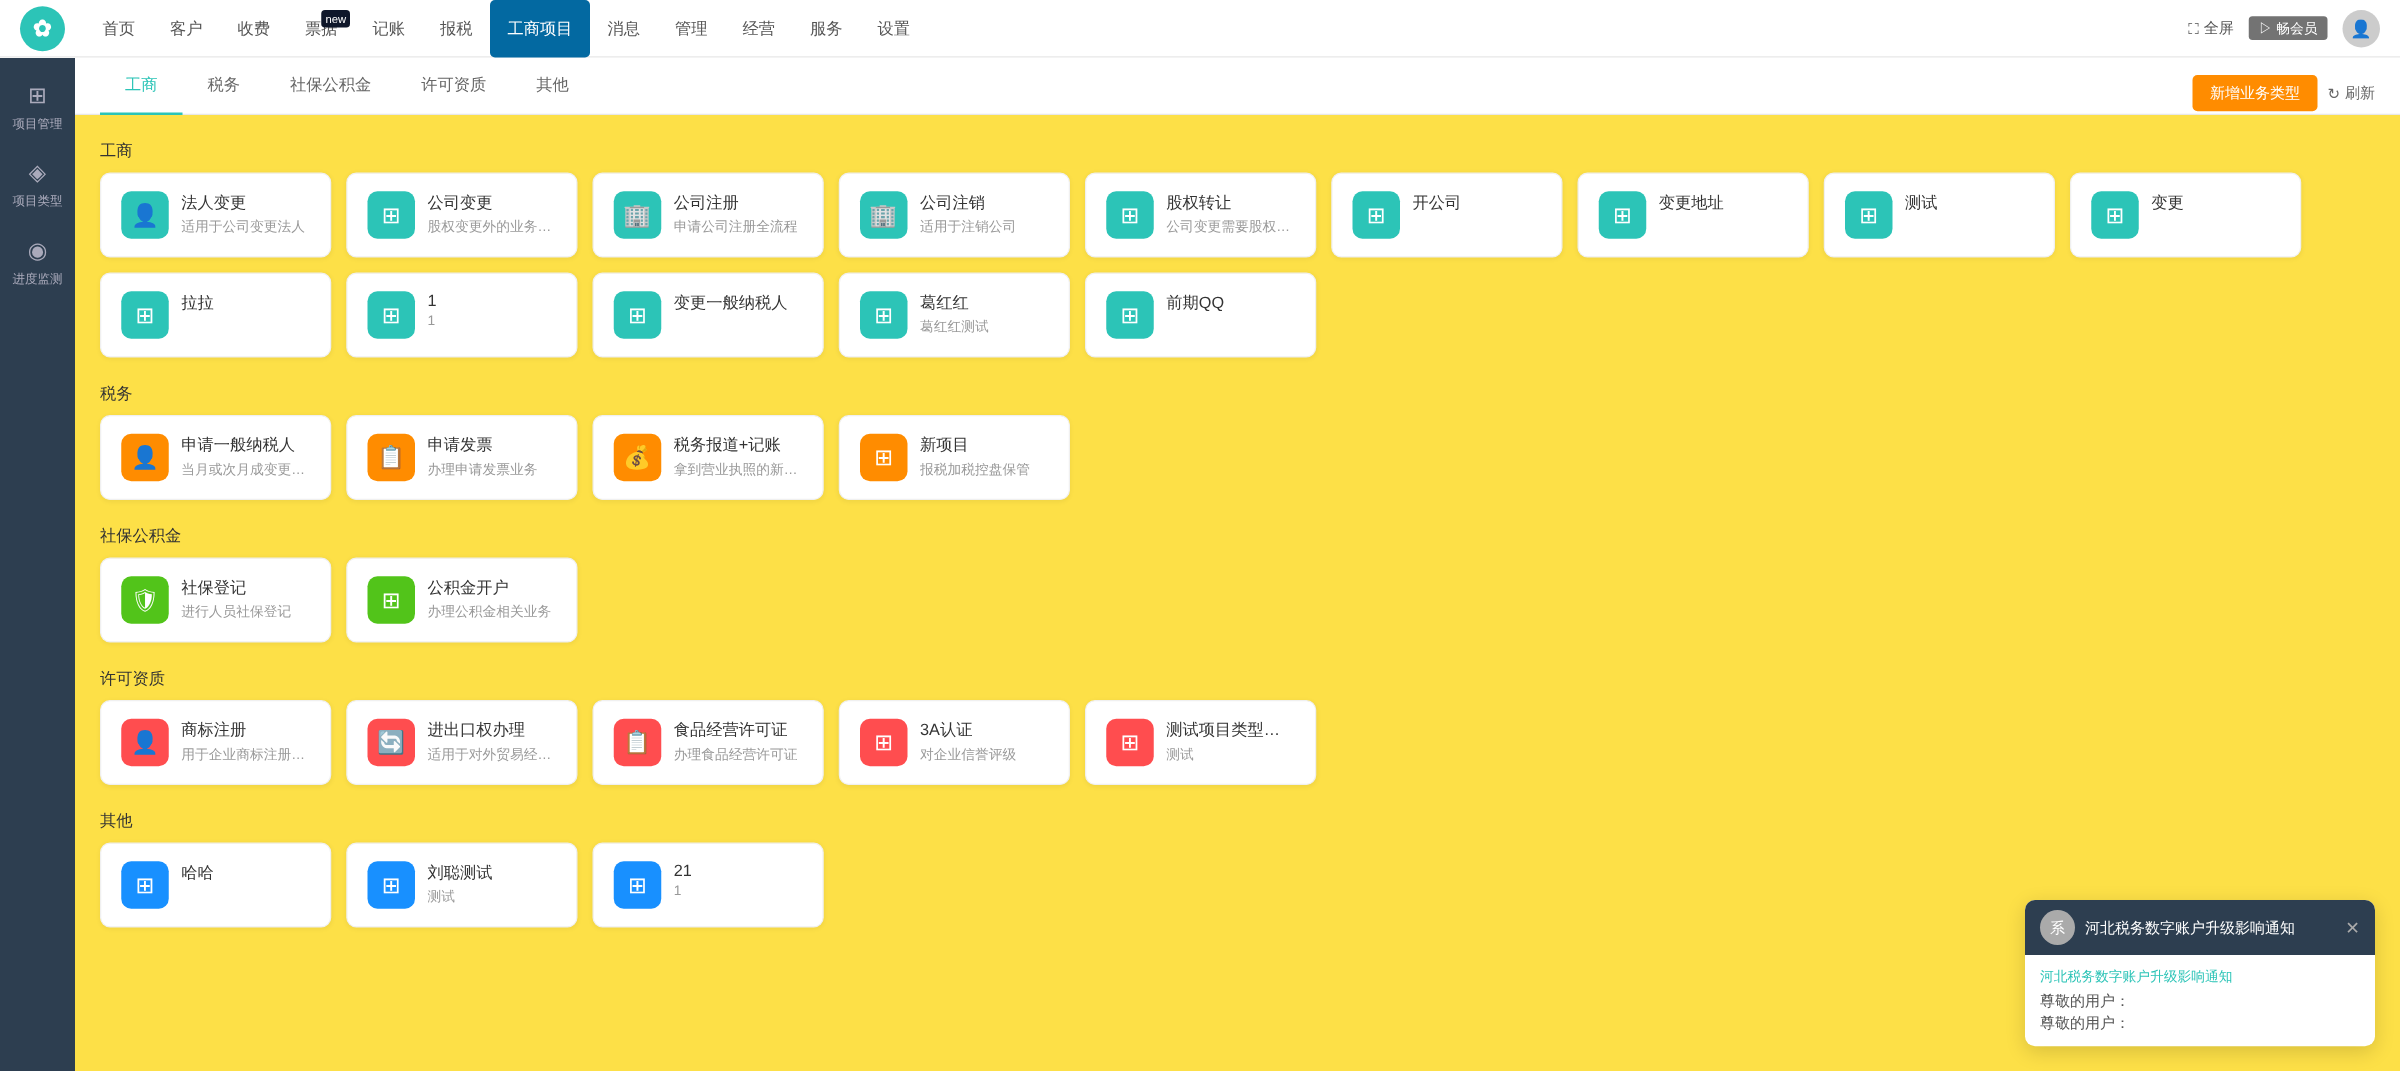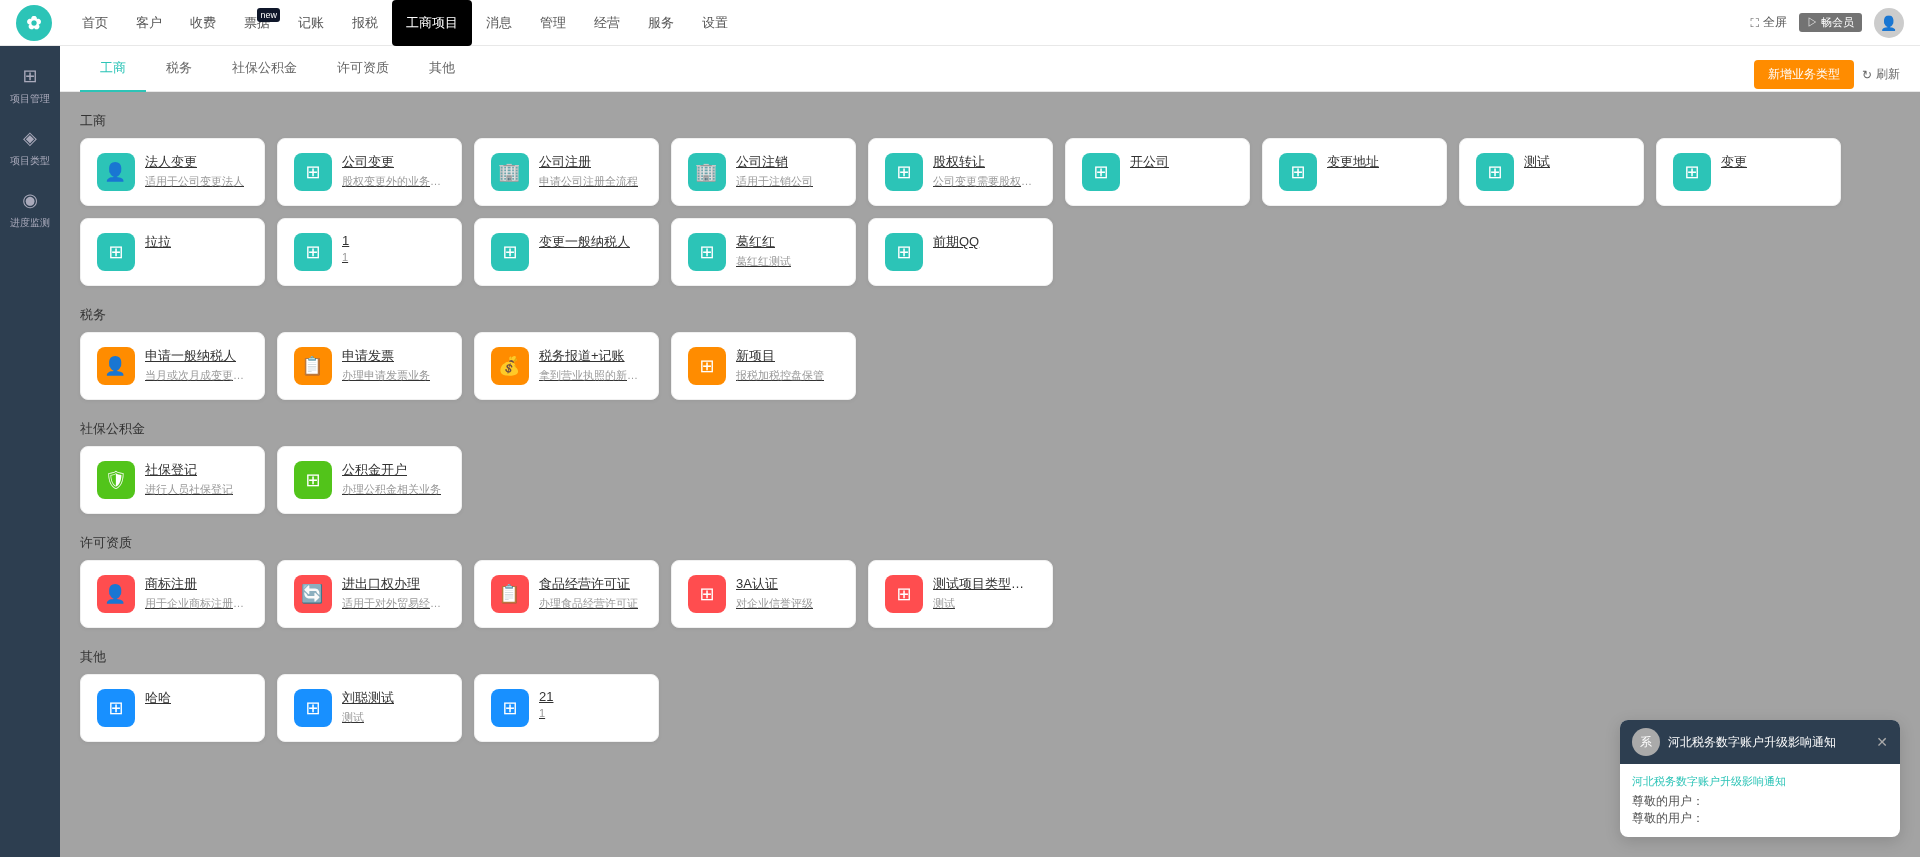--- a/index.html
+++ b/index.html
@@ -33,21 +33,21 @@
     .topnav-item {
       padding: 1px 14px;
       height: 46px;
       display: flex; align-items: center;
       cursor: pointer;
       color: #555;
       font-size: 13px;
       position: relative;
     }
     .topnav-item.active {
-      background: #000000;
+      background: #0369a1;
       color: #fff;
       border-radius: 4px;
     }
     .topnav-item .badge-new {
       position: absolute;
       top: 8px; right: 4px;
       background: #0f172a;
       color: #fff;
       font-size: 9px;
       padding: 0 3px;
@@ -107,21 +107,21 @@
       display: flex; align-items: center; justify-content: center;
       font-size: 18px;
     }
     .sidebar-item span { font-size: 10px; }
 
     
     .main-content {
       margin-top: 46px;
       margin-left: 60px;
       padding: 0;
-      background: #a3a3a3;
+      background: #fde047;
       min-height: calc(100vh - 46px);
     }
 
     
     .tabs-bar {
       background: #fff;
       padding: 0 20px;
       display: flex;
       align-items: center;
       border-bottom: 1px solid #e8e8e8;
@@ -193,21 +193,21 @@
 
     .card-icon {
       width: 38px; height: 38px;
       border-radius: 8px;
       display: flex; align-items: center; justify-content: center;
       flex-shrink: 0;
       font-size: 18px;
       color: #fff;
     }
 
-    .card-text { flex: 1; overflow: hidden; text-decoration: underline; }
+    .card-text { flex: 1; overflow: hidden; }
     .card-name {
       font-size: 13px;
       color: #333;
       font-weight: 500;
       white-space: nowrap;
       overflow: hidden;
       text-overflow: ellipsis;
     }
     .card-desc {
       font-size: 11px;

